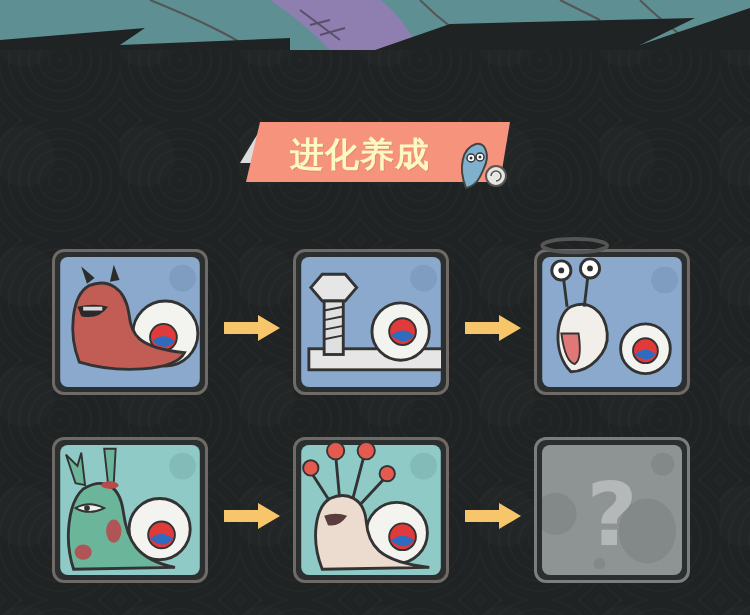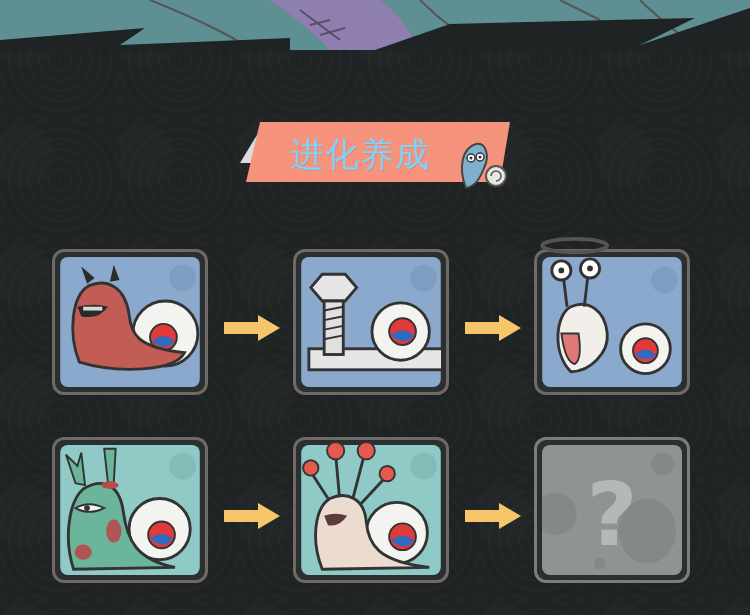--- a/index.html
+++ b/index.html
@@ -12,21 +12,21 @@
     position:absolute; inset:0;
     background:
       radial-gradient(circle at 20% 30%, rgba(255,255,255,0.015) 0 30px, transparent 31px),
       repeating-radial-gradient(circle at 60px 60px, rgba(255,255,255,0.018) 0 2px, transparent 2px 10px);
     background-size: 120px 120px, 120px 120px;
   }
   .top-banner { position:absolute; left:0; top:0; width:750px; height:50px; }
   .title-wrap { position:absolute; left:230px; top:118px; width:290px; height:80px; }
   .title-text {
     position:absolute; left:60px; top:14px;
-    font-size:34px; font-weight:normal; color:#7dd3fc; letter-spacing:1px;
+    font-size:34px; font-weight:bold; color:#fef9c3; letter-spacing:1px;
     text-shadow: 1px 1px 0 rgba(0,0,0,0.08);
   }
   .card {
     position:absolute; width:156px; height:146px;
     border-radius:12px; background:#2b2f2f;
     border:3px solid #6f6a66; box-sizing:border-box;
   }
   .card-inner {
     position:absolute; left:5px; top:5px; right:5px; bottom:5px;
     border-radius:8px; overflow:hidden;

